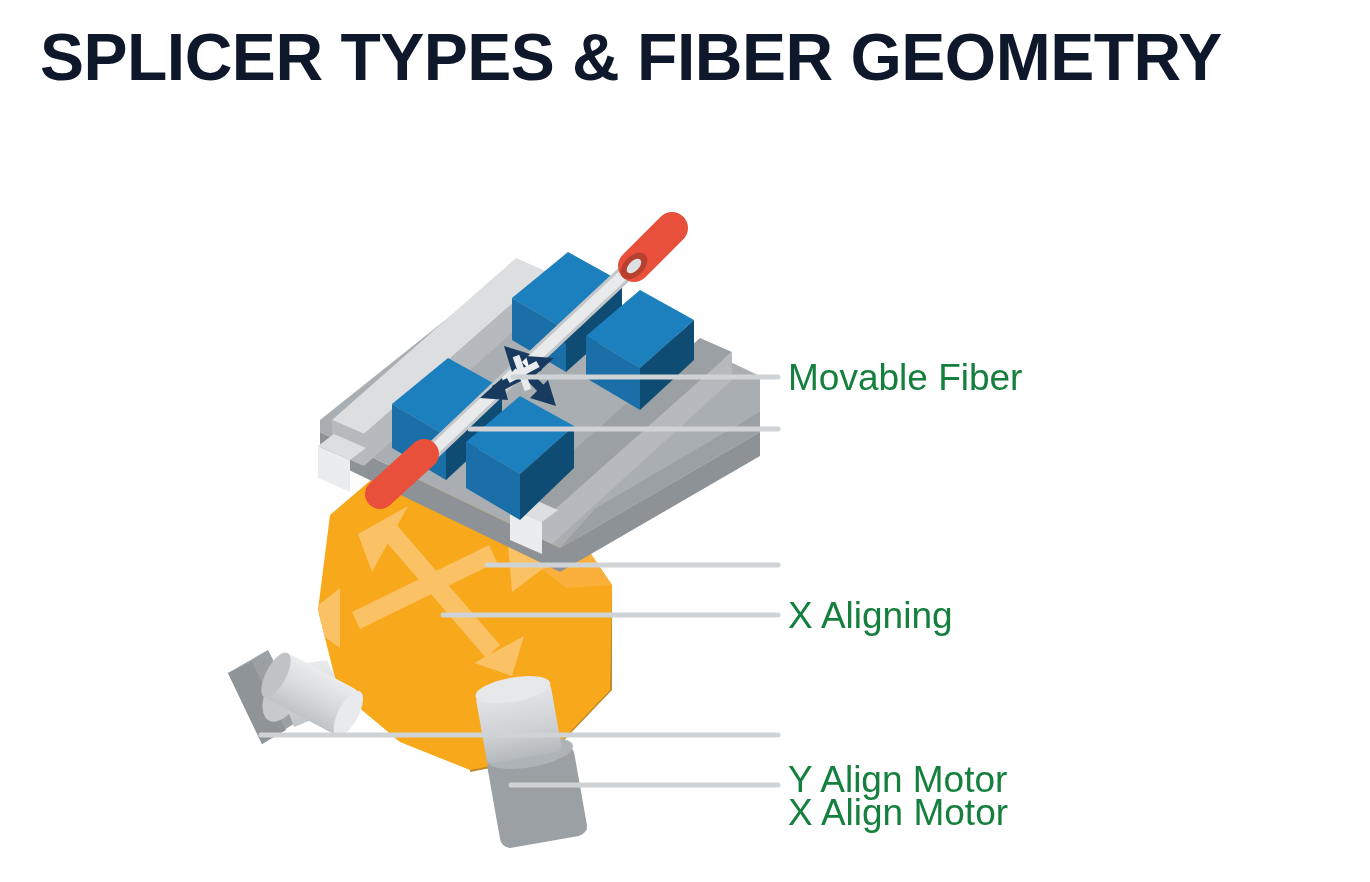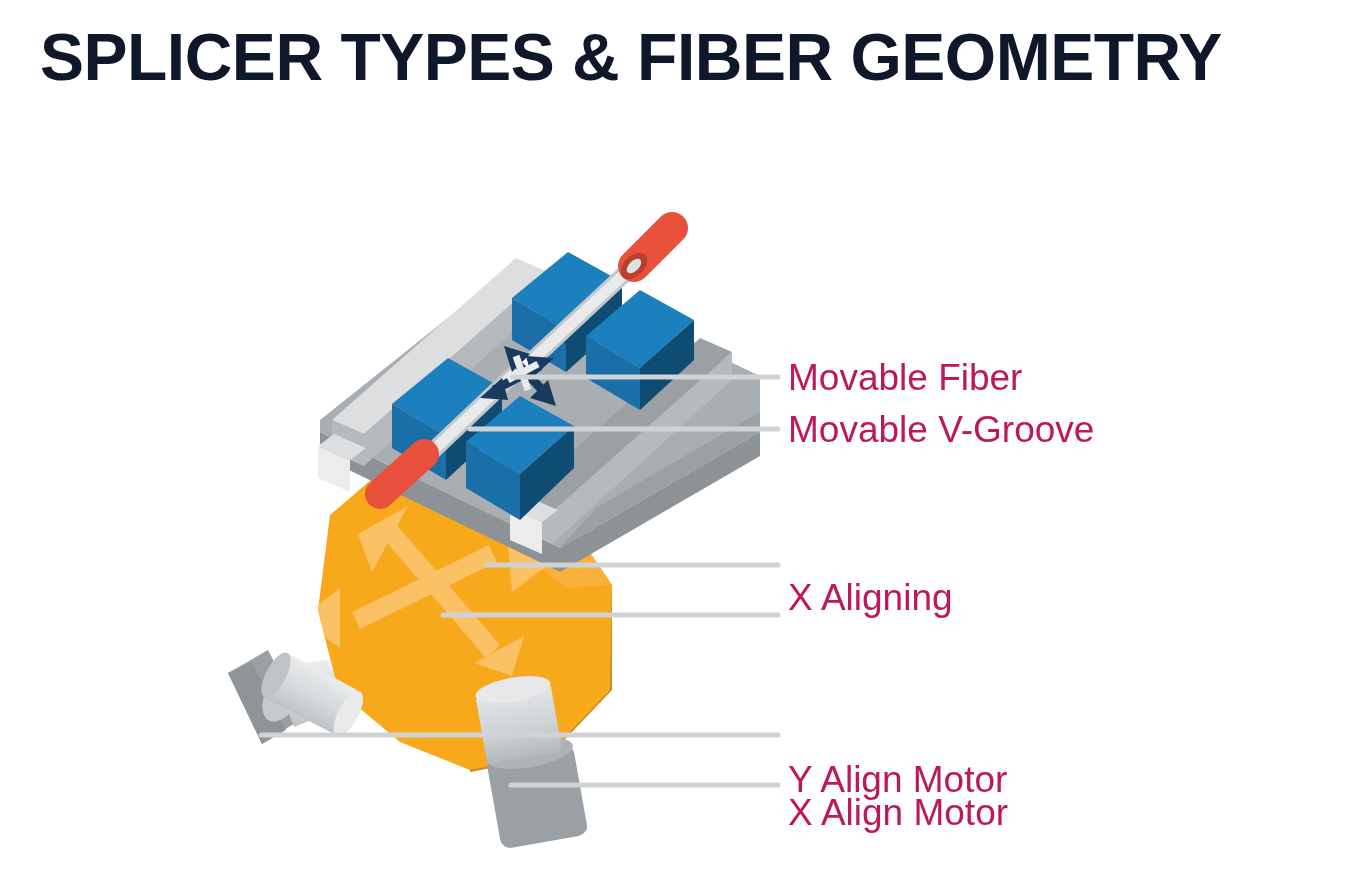--- a/index.html
+++ b/index.html
@@ -37,27 +37,27 @@
     top: 0;
     width: 1370px;
     height: 882px;
   }
   .callout-label {
     position: absolute;
     font-family: "Liberation Sans", sans-serif;
     font-weight: normal;
     font-size: 37px;
     line-height: 1;
-    color: #be185d;
+    color: #15803d;
     white-space: nowrap;
   }
   #lbl-movable-fiber    { left: 788px; top: 359px; }
   #lbl-movable-vgroove  { left: 788px; top: 411px; }
   #lbl-y-aligning       { left: 788px; top: 547px; }
-  #lbl-x-aligning       { left: 788px; top: 579px; }
+  #lbl-x-aligning       { left: 788px; top: 597px; }
   #lbl-y-align-motor    { left: 788px; top: 717px; margin-top: 44px; }
   #lbl-x-align-motor    { left: 788px; top: 794px; }
 </style>
 </head>
 <body>
 
 <div id="stage">
 
   <div id="page-title">SPLICER TYPES &amp; FIBER GEOMETRY</div>
 
@@ -246,21 +246,20 @@
       <line x1="487" y1="565" x2="778" y2="565"></line>
       <line x1="443" y1="615" x2="778" y2="615"></line>
       <line x1="261" y1="735" x2="778" y2="735"></line>
       <line x1="511" y1="785" x2="778" y2="785"></line>
     </g>
 
   </svg>
 
   <div class="callout-label" id="lbl-movable-fiber">Movable Fiber</div>
 
-  <div class="callout-label" id="lbl-movable-vgroove">Movable V-Groove</div>
 
 
   <div class="callout-label" id="lbl-x-aligning">X Aligning</div>
 
   <div class="callout-label" id="lbl-y-align-motor">Y Align Motor</div>
 
   <div class="callout-label" id="lbl-x-align-motor">X Align Motor</div>
 
 </div>
 

